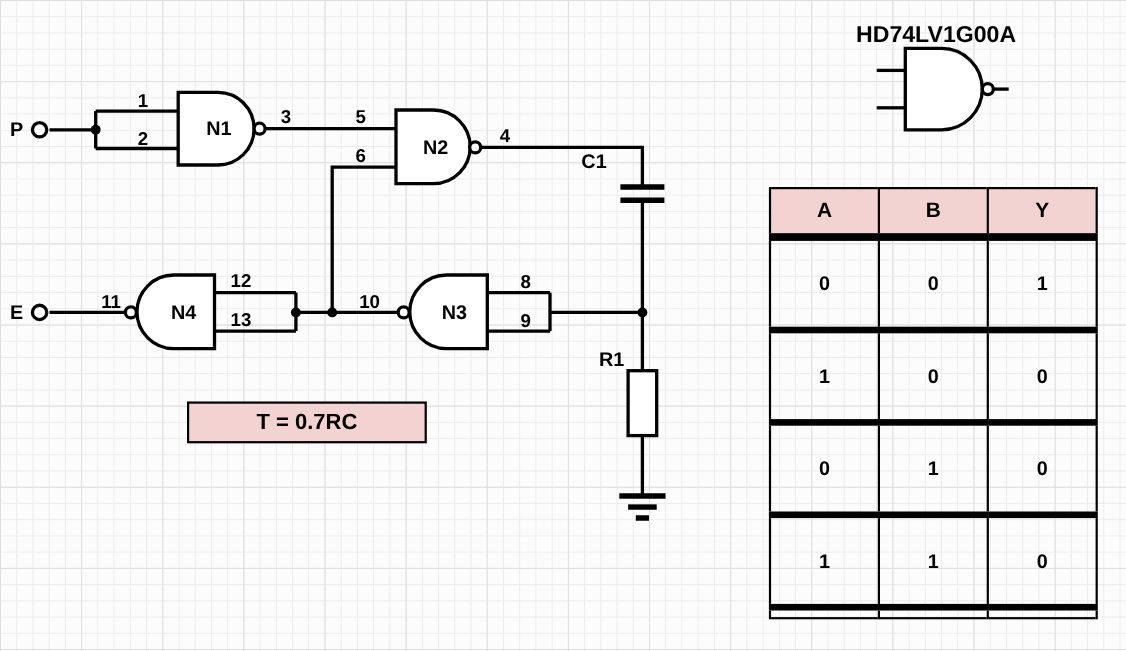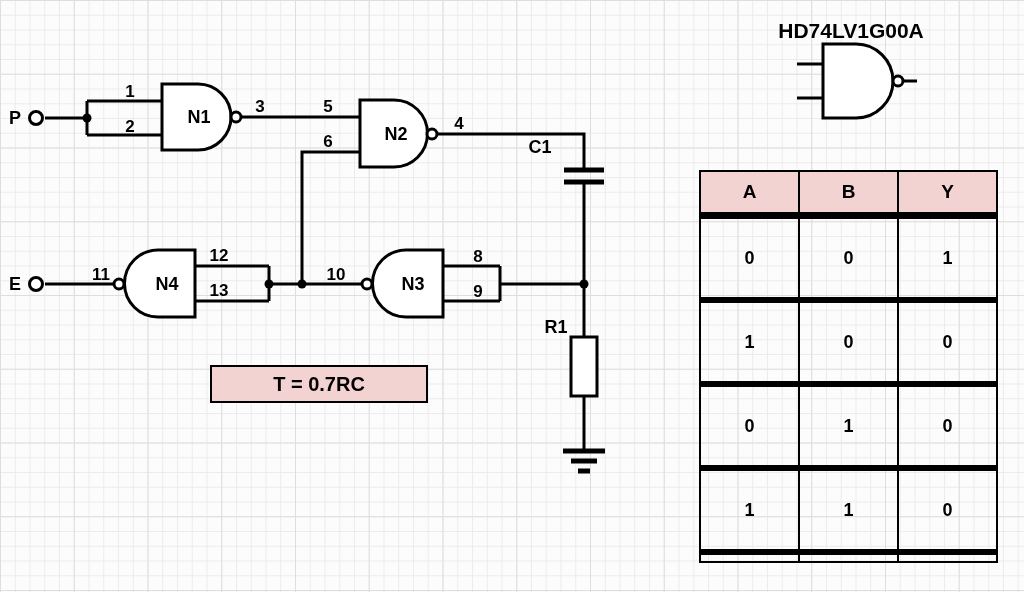--- a/index.html
+++ b/index.html
@@ -26,21 +26,21 @@
   .pin{font-size:17px;text-anchor:middle;}
   .gname{font-size:18px;text-anchor:middle;}
   .term{font-size:18px;text-anchor:middle;}
   .comp{font-size:18px;text-anchor:middle;}
   .chiptitle{font-size:21px;text-anchor:middle;}
 
   .formula-box{
     position:absolute;left:170px;top:365px;width:214px;height:34px;
     background:#f3d2d2;border:2px solid #000;
     display:flex;align-items:center;justify-content:center;
-    font-size:20px;font-weight:bold;color:#000;margin-left:40px;
+    font-size:20px;font-weight:bold;color:#000;
   }
 
   table.truth{
     position:absolute;left:699px;top:170px;
     border-collapse:collapse;
     border:2px solid #000;
   }
   table.truth th{
     width:95px;height:38px;
     background:#f3d2d2;

